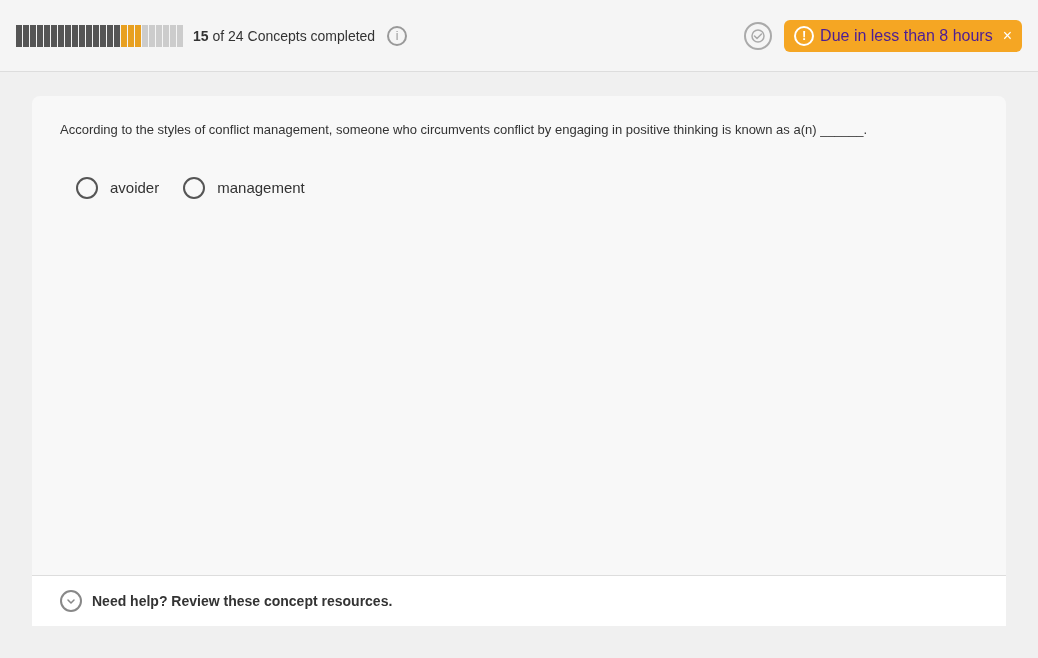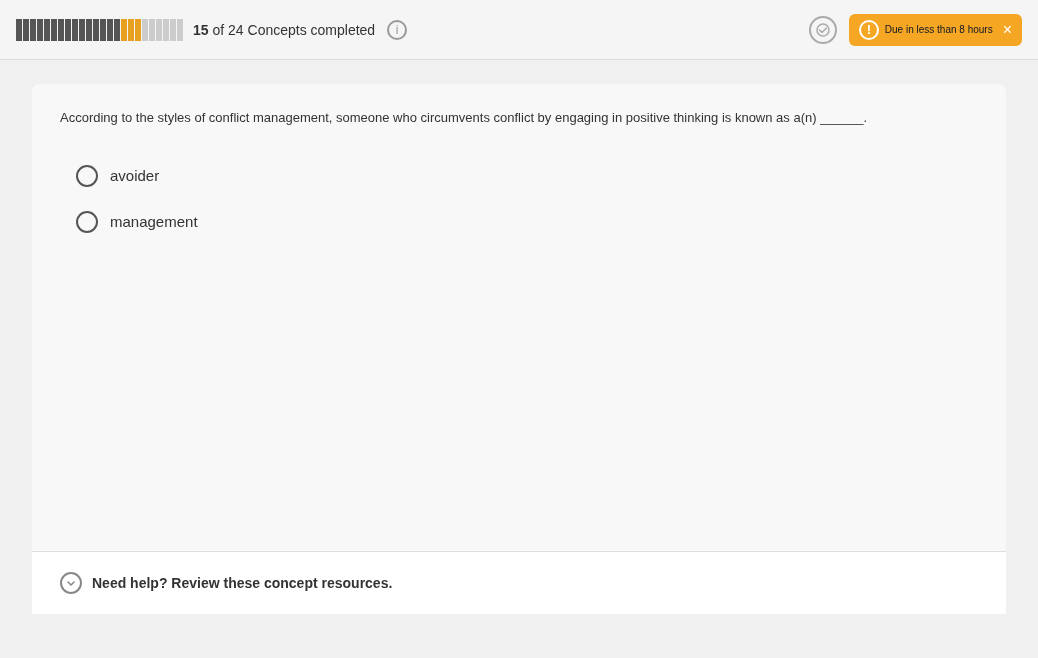--- a/index.html
+++ b/index.html
@@ -9,21 +9,21 @@
       width: 1038px;
       height: 658px;
       overflow: hidden;
     }
 
     .top-bar {
       display: flex;
       align-items: center;
       background: #f5f5f5;
       border-bottom: 1px solid #ddd;
-      height: 60px;
+      height: 72px;
       padding: 0 16px;
       gap: 12px;
     }
 
     .progress-bar-container {
       display: flex;
       align-items: center;
       gap: 0;
       flex-shrink: 0;
     }
@@ -108,22 +108,22 @@
       border: 2px solid white;
       display: flex;
       align-items: center;
       justify-content: center;
       color: white;
       font-size: 13px;
       font-weight: bold;
     }
 
     .due-text {
-      color: #0f172a;
-      font-size: 10px;
+      color: #4c1d95;
+      font-size: 16px;
       font-weight: 500;
     }
 
     .close-btn {
       color: white;
       font-size: 16px;
       cursor: pointer;
       margin-left: 4px;
     }
 
@@ -173,21 +173,21 @@
 
     .question-text {
       font-size: 13px;
       color: #333;
       line-height: 1.6;
       margin-bottom: 36px;
     }
 
     .options-list {
       display: flex;
-      flex-direction: column;
+      flex-direction: row;
       gap: 24px;
       padding-left: 16px;
     }
 
     .option-item {
       display: flex;
       align-items: center;
       gap: 12px;
       cursor: pointer;
     }
@@ -215,21 +215,21 @@
       color: #333;
     }
 
     .footer-bar {
       position: absolute;
       bottom: 0;
       left: 0;
       right: 0;
       background: white;
       border-top: 1px solid #ddd;
-      padding: 20px 28px;
+      padding: 14px 28px;
       display: flex;
       align-items: center;
       gap: 10px;
     }
 
     .footer-chevron {
       width: 22px;
       height: 22px;
       border-radius: 50%;
       border: 2px solid #888;

